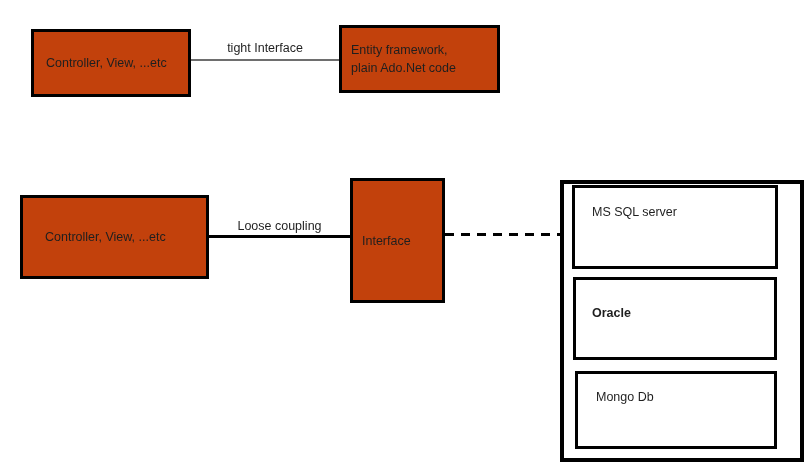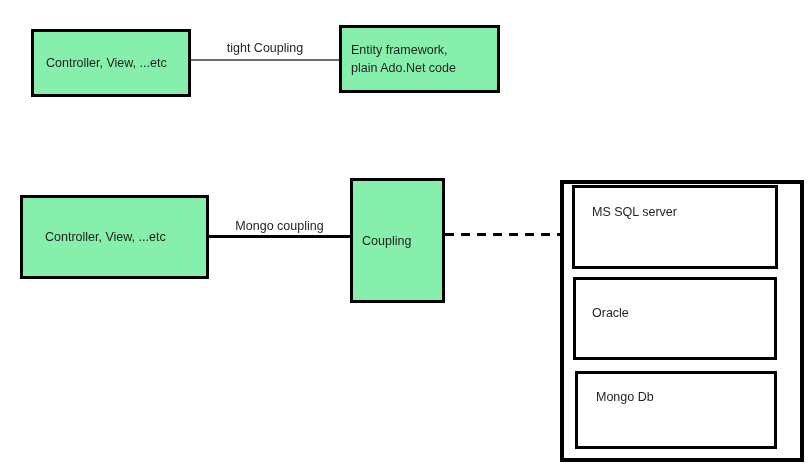--- a/index.html
+++ b/index.html
@@ -12,21 +12,21 @@
     height: 471px;
     background: #ffffff;
     overflow: hidden;
     color: #1f1f1f;
     font-size: 12.5px;
   }
 
   .box {
     position: absolute;
     border: 3px solid #000000;
-    background: #86efac;
+    background: #c2410c;
     display: flex;
     align-items: center;
   }
 
   .label {
     position: absolute;
     text-align: center;
     color: #1f1f1f;
   }
 
@@ -78,51 +78,51 @@
     background: #ffffff;
   }
   .db-box {
     position: absolute;
     border: 3px solid #000000;
     background: #ffffff;
     display: flex;
     align-items: flex-start;
   }
   .db-mssql  { left: 8px;  top: 1px;   width: 206px; height: 84px; padding: 17px 0 0 17px; }
-  .db-oracle { left: 9px;  top: 93px;  width: 204px; height: 83px; padding: 26px 0 0 16px; }
+  .db-oracle { left: 9px;  top: 93px;  width: 204px; height: 83px; padding: 26px 0 0 16px; font-weight: bold; }
   .db-mongo  { left: 11px; top: 187px; width: 202px; height: 78px; padding: 16px 0 16px 18px; }
 </style>
 </head>
 <body>
 
 <div class="canvas">
 
   <div class="box box-client-top">
     <span>Controller, View, ...etc</span>
   </div>
 
-  <div class="label tight-label">tight Coupling</div>
+  <div class="label tight-label">tight Interface</div>
 
   <div class="hline tight-line"></div>
 
   <div class="box box-entity">
     <span>Entity framework,
 plain Ado.Net code</span>
   </div>
 
   <div class="box box-client-bottom">
     <span>Controller, View, ...etc</span>
   </div>
 
-  <div class="label loose-label">Mongo coupling</div>
+  <div class="label loose-label">Loose coupling</div>
 
   <div class="hline loose-line"></div>
 
   <div class="box box-interface">
-    <span>Coupling</span>
+    <span>Interface</span>
   </div>
 
   <div class="hline dashed-line"></div>
 
   <div class="db-container">
     <div class="db-box db-mssql">
       <span>MS SQL server</span>
     </div>
     <div class="db-box db-oracle">
       <span>Oracle</span>

